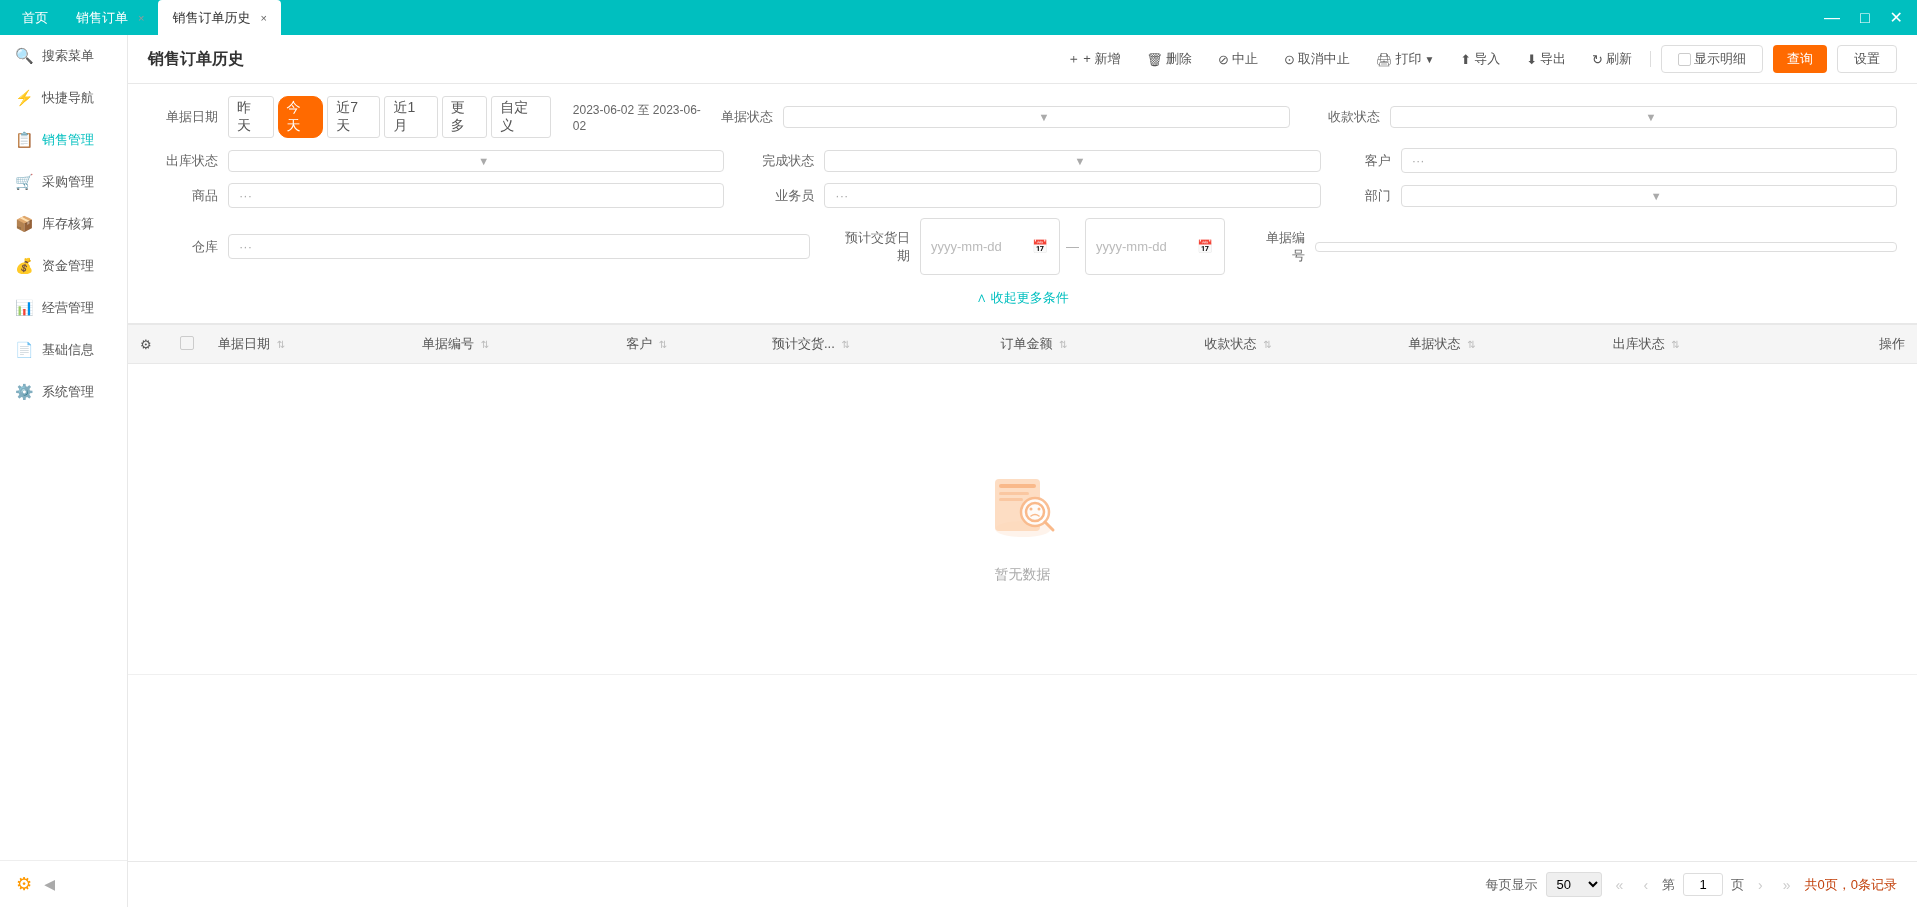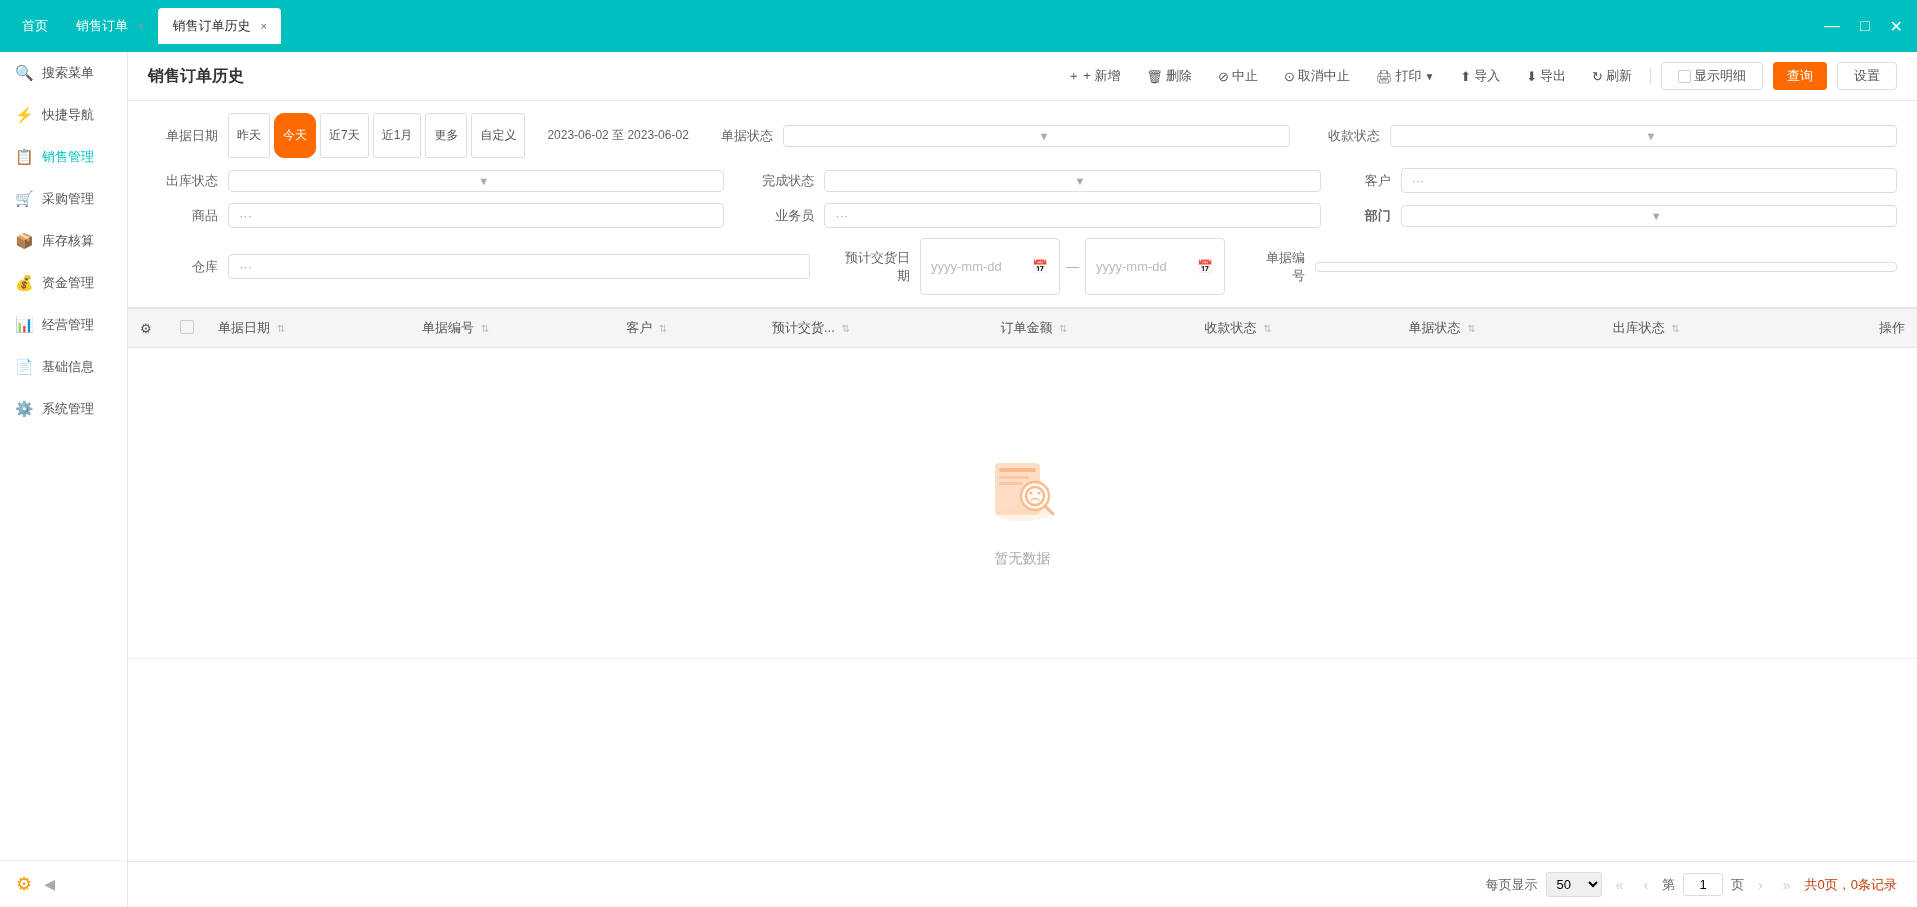--- a/index.html
+++ b/index.html
@@ -1,19 +1,19 @@
 <!DOCTYPE html>
 <html><head>
   <meta charset="utf-8">
   <style>
     * { margin: 0; padding: 0; box-sizing: border-box; }
     body { font-family: "Microsoft YaHei", Arial, sans-serif; font-size: 13px; background: #f5f5f5; color: #333; display: flex; flex-direction: column; height: 907px; width: 1917px; overflow: hidden; }
 
     
-    .top-bar { background: #00bfbf; height: 52px; display: flex; align-items: center; padding: 0 8px; gap: 0; flex-shrink: 0; }
+    .top-bar { background: #00bfbf; height: 35px; display: flex; align-items: center; padding: 0 8px; gap: 0; flex-shrink: 0; }
     .tab { display: flex; align-items: center; padding: 0 14px; height: 36px; font-size: 13px; color: #fff; cursor: pointer; gap: 6px; }
     .tab.home { color: #fff; }
     .tab.active { background: #fff; color: #333; border-radius: 4px 4px 0 0; }
     .tab-close { font-size: 11px; color: #999; cursor: pointer; margin-left: 4px; }
     .top-bar-right { margin-left: auto; display: flex; align-items: center; gap: 8px; }
     .top-bar-btn { color: #fff; font-size: 16px; cursor: pointer; padding: 2px 6px; }
 
     
     .main-layout { display: flex; flex: 1; overflow: hidden; }
 
@@ -36,21 +36,21 @@
     .toolbar-btn.secondary { background: #fff; color: #555; border: 1px solid #ddd; border-radius: 4px; padding: 4px 16px; }
     .divider-v { width: 1px; height: 16px; background: #ddd; }
 
     
     .filter-area { background: #fff; padding: 12px 20px; border-bottom: 1px solid #e8e8e8; flex-shrink: 0; }
     .filter-row { display: flex; align-items: center; margin-bottom: 10px; gap: 0; }
     .filter-row:last-child { margin-bottom: 0; }
     .filter-label { width: 80px; color: #666; font-size: 13px; text-align: right; padding-right: 10px; flex-shrink: 0; }
     .filter-control { display: flex; align-items: center; gap: 6px; flex: 1; }
     .date-btns { display: flex; align-items: center; gap: 4px; }
-    .date-btn { padding: 13px 8px; border-radius: 3px; font-size: 12px; cursor: pointer; color: #555; border: 1px solid #ddd; background: #fff; }
+    .date-btn { padding: 2px 8px; border-radius: 3px; font-size: 14px; cursor: pointer; color: #555; border: 1px solid #ddd; background: #fff; }
     .date-btn.active { background: #ff6a00; color: #fff; border-color: #ff6a00; border-radius: 10px; }
     .date-range { font-size: 12px; color: #666; }
     .filter-select { display: flex; align-items: center; border: 1px solid #ddd; border-radius: 4px; padding: 4px 10px; background: #fff; min-width: 180px; cursor: pointer; gap: 4px; }
     .filter-select-wide { min-width: 240px; }
     .filter-select span { flex: 1; color: #999; font-size: 13px; }
     .filter-select .arrow { color: #aaa; font-size: 11px; }
     .filter-date-input { border: 1px solid #ddd; border-radius: 4px; padding: 20px 10px; background: #fff; width: 140px; color: #999; font-size: 13px; display: flex; align-items: center; gap: 4px; }
     .filter-date-input .cal-icon { color: #aaa; }
     .filter-dash { margin: 0 6px; color: #aaa; }
     .collapse-more { text-align: center; color: #00bfbf; font-size: 13px; cursor: pointer; margin-top: 4px; padding: 4px 0; }
@@ -251,21 +251,21 @@
         <span class="filter-label">商品</span>
         <div class="filter-select" style="flex:1;">
           <span style="color:#aaa;">···</span>
         </div>
         <span style="width:30px;"></span>
         <span class="filter-label" style="width:70px;">业务员</span>
         <div class="filter-select" style="flex:1;">
           <span style="color:#aaa;">···</span>
         </div>
         <span style="width:30px;"></span>
-        <span class="filter-label" style="width:50px;font-weight:bold;">部门</span>
+        <span class="filter-label" style="width:50px;">部门</span>
         <div class="filter-select" style="flex:1;">
           <span></span>
           <span class="arrow">▼</span>
         </div>
       </div>
 
       <div class="filter-row">
         <span class="filter-label">仓库</span>
         <div class="filter-select" style="flex:1;">
           <span style="color:#aaa;">···</span>
@@ -281,20 +281,24 @@
           <span style="color:#bbb; flex:1;">yyyy-mm-dd</span>
           <span class="cal-icon">📅</span>
         </div>
         <span style="width:30px;"></span>
         <span class="filter-label" style="width:60px;">单据编号</span>
         <div class="filter-select" style="flex:1;">
           <span></span>
         </div>
       </div>
 
+      <div class="collapse-more">
+        <span>∧</span>
+        <span>收起更多条件</span>
+      </div>
     </div>
 
     <div class="table-area">
       <table class="data-table">
         <thead>
           <tr>
             <th class="th-settings">
               <span>⚙</span>
             </th>
             <th class="th-checkbox">

